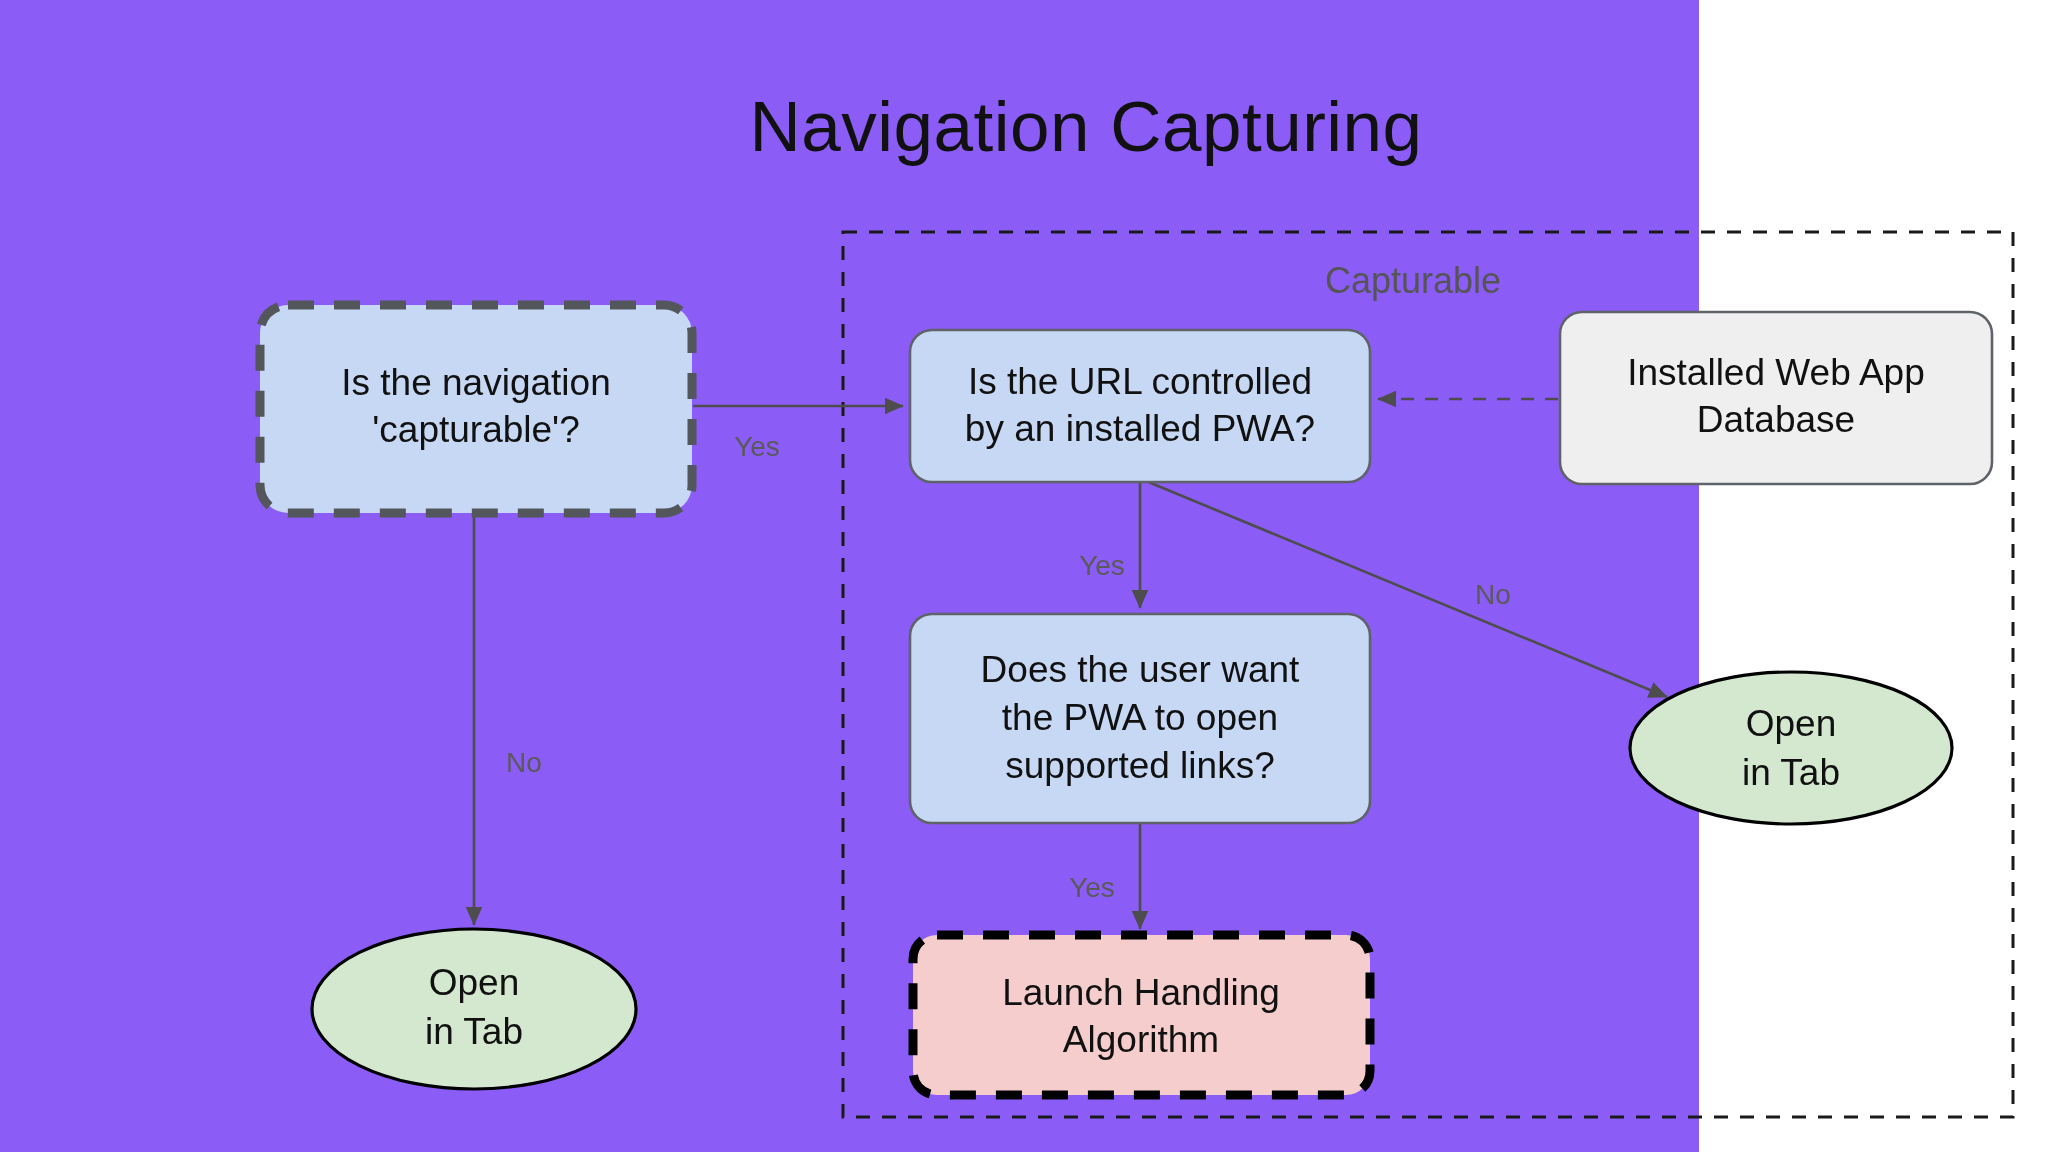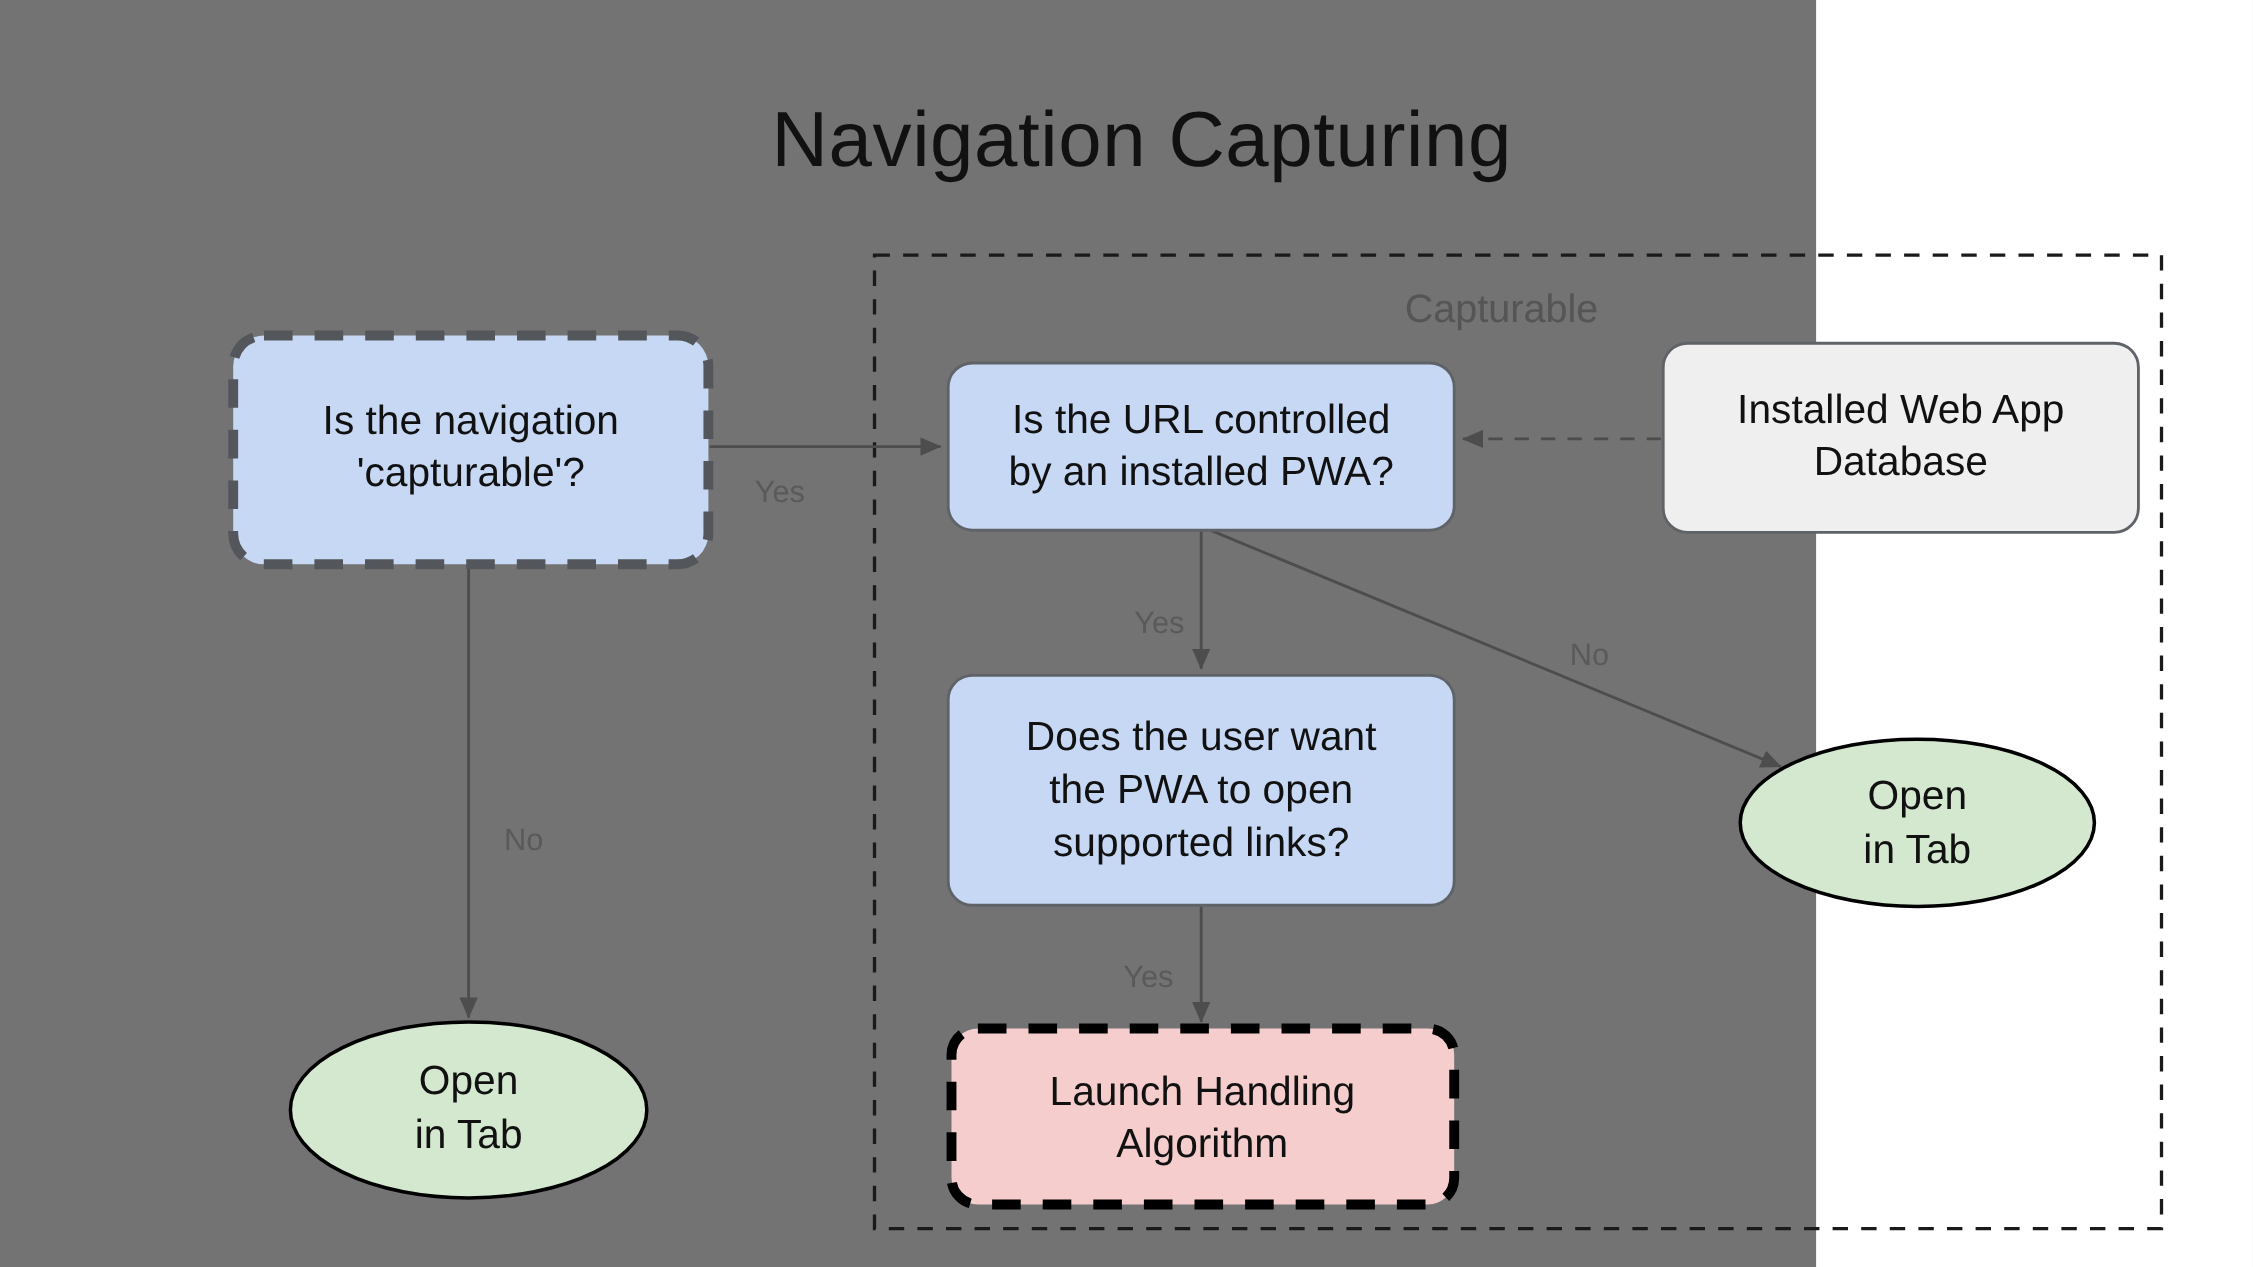--- a/index.html
+++ b/index.html
@@ -10,21 +10,22 @@
   body {
     width: 2048px;
     height: 1152px;
     font-family: "Liberation Sans", sans-serif;
     overflow: hidden;
   }
   #diagram-root {
     position: relative;
     width: 1651px;
     height: 1152px;
-    background: #737373;
+    background: #8b5cf6;
+    padding-left: 48px;
   }
   svg.flowchart {
     display: block;
     width: 2048px;
     height: 1152px;
   }
   .node-text {
     font-family: "Liberation Sans", sans-serif;
     font-size: 37px;
     fill: #111111;

